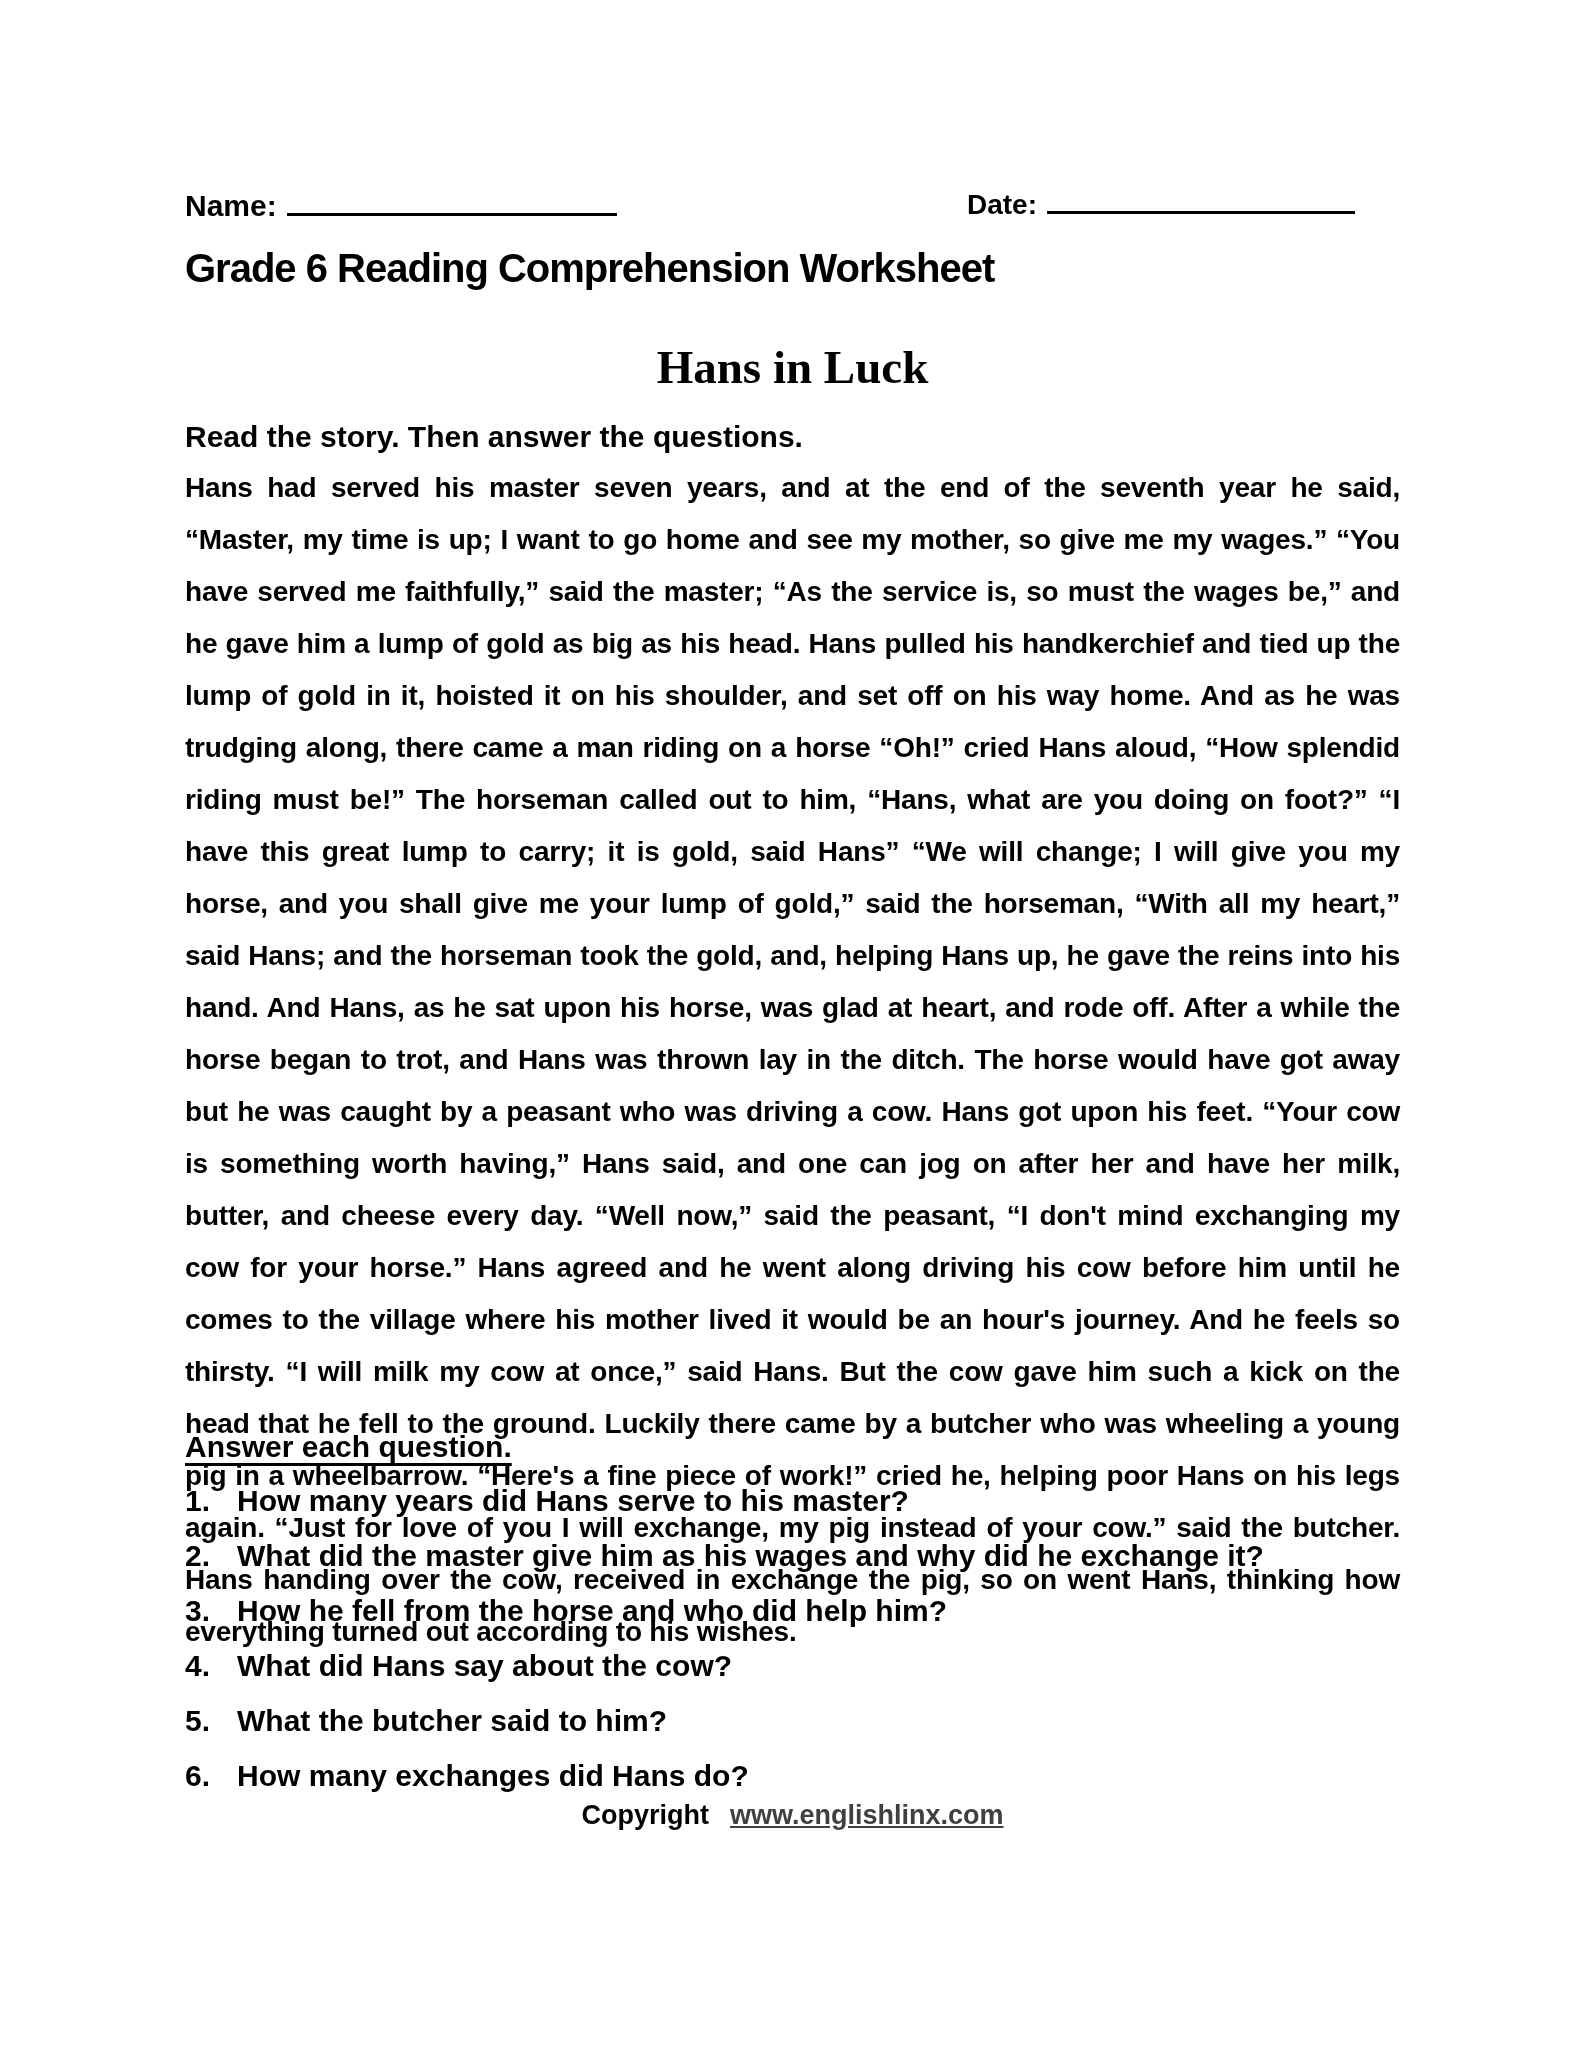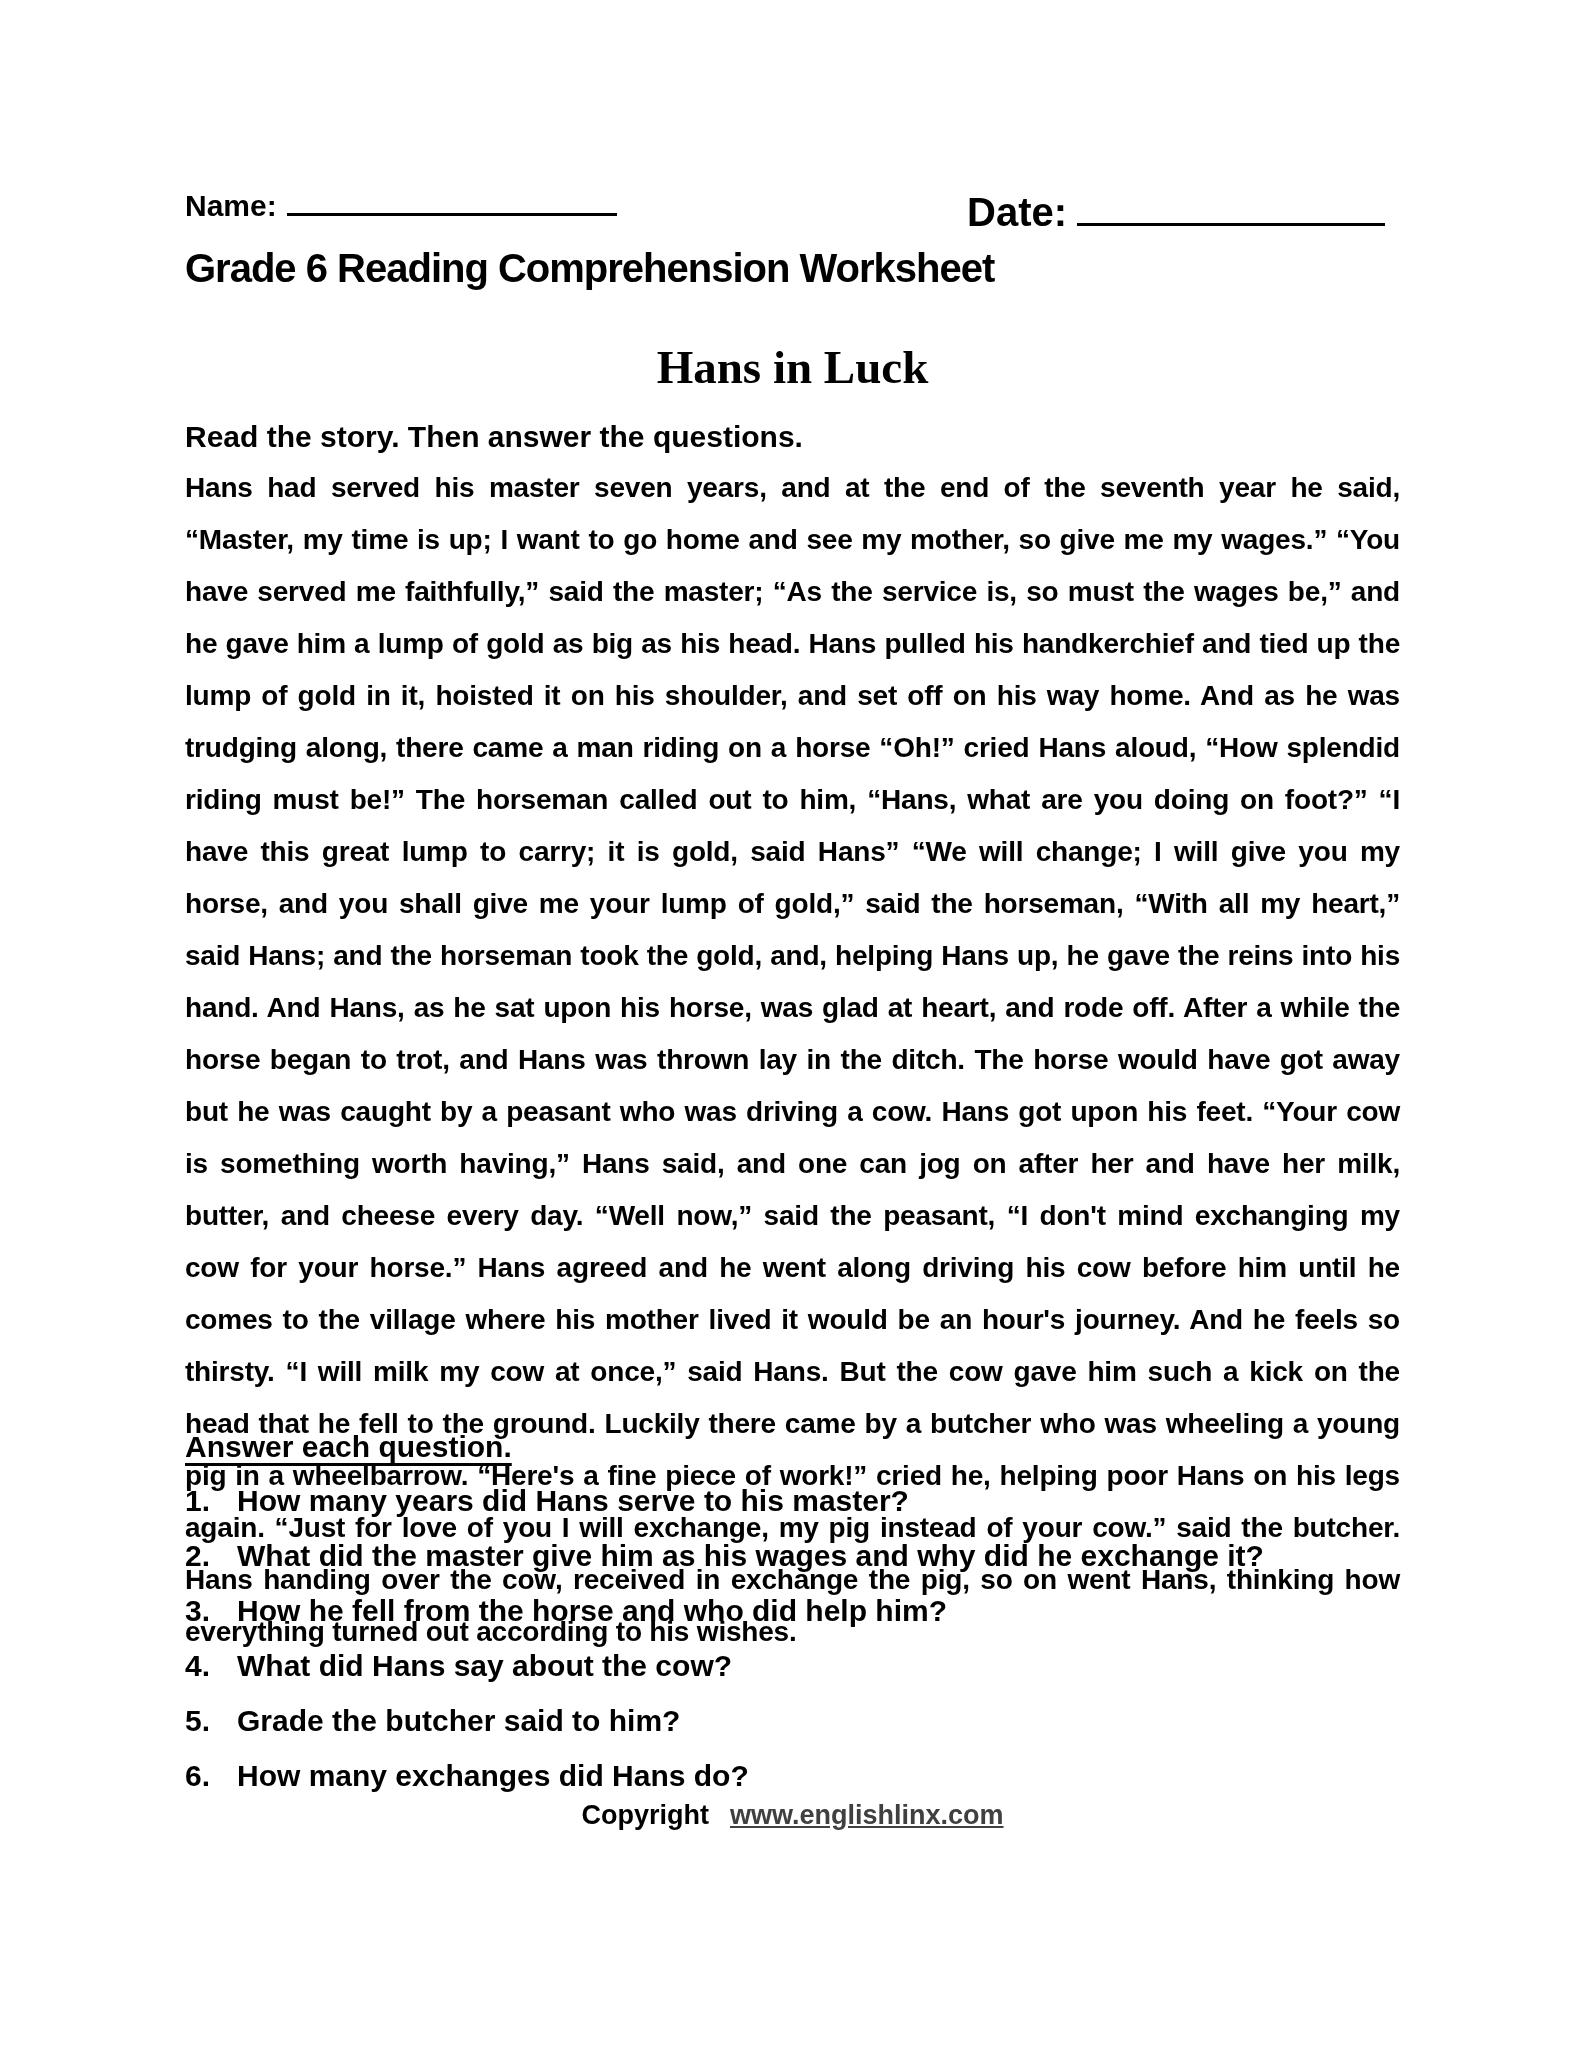--- a/index.html
+++ b/index.html
@@ -9,21 +9,21 @@
     width: 1583px;
     height: 2048px;
     background: #ffffff;
     color: #000000;
     font-family: "Liberation Sans", sans-serif;
     font-weight: bold;
     overflow: hidden;
   }
   
   .name-field { position: absolute; top: 186px; left: 185px; font-size: 30px; white-space: nowrap; }
-  .date-field { position: absolute; top: 186px; left: 967px; font-size: 40px; white-space: nowrap; }
+  .date-field { position: absolute; top: 186px; left: 967px; font-size: 28px; white-space: nowrap; }
   .blank-line {
     display: inline-block;
     height: 1em;
     border-bottom: 3px solid #000;
     margin-left: 10px;
     vertical-align: baseline;
   }
   .name-line { width: 330px; }
   .date-line { width: 308px; }
   
@@ -102,21 +102,21 @@
     <div class="question-row">
       <span class="q-num">3.</span>
       <span class="q-text">How he fell from the horse and who did help him?</span>
     </div>
     <div class="question-row">
       <span class="q-num">4.</span>
       <span class="q-text">What did Hans say about the cow?</span>
     </div>
     <div class="question-row">
       <span class="q-num">5.</span>
-      <span class="q-text">Grade the butcher said to him?</span>
+      <span class="q-text">What the butcher said to him?</span>
     </div>
     <div class="question-row">
       <span class="q-num">6.</span>
       <span class="q-text">How many exchanges did Hans do?</span>
     </div>
   </div>
 
   <div class="footer">
     <span class="copyright-label">Copyright</span><a style="color: #404040;">www.englishlinx.com</a>
   </div>

